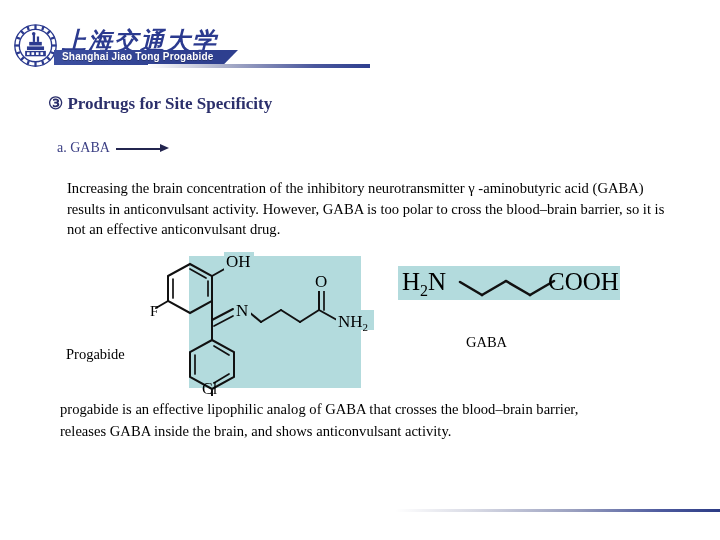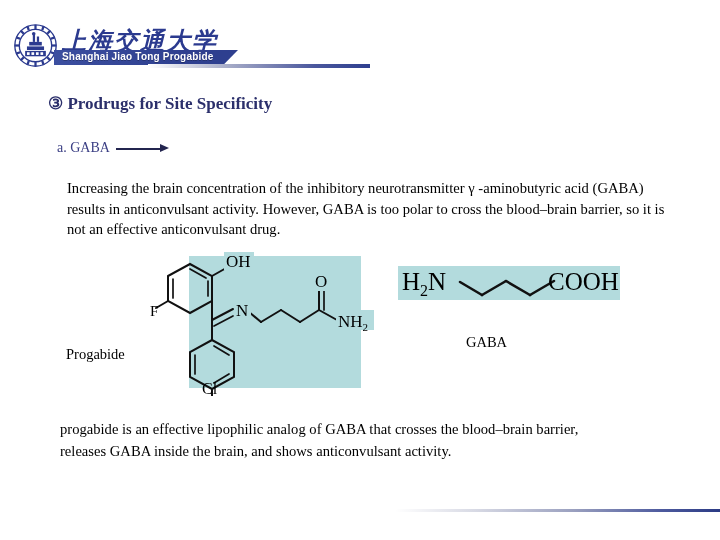--- a/index.html
+++ b/index.html
@@ -114,21 +114,21 @@
     font-family: "Liberation Serif", serif;
     font-size: 14.6px;
     line-height: 20.5px;
     color: #000000;
     text-align: left;
     margin-left: 11px;
   }
 
   .para-bottom {
     position: absolute;
-    left: 60px; top: 418px;
+    left: 60px; top: 398px;
     width: 540px;
     font-family: "Liberation Serif", serif;
     font-size: 14.6px;
     line-height: 22px;
     color: #000000;
   }
 
   
   .box-progabide {
     position: absolute;

